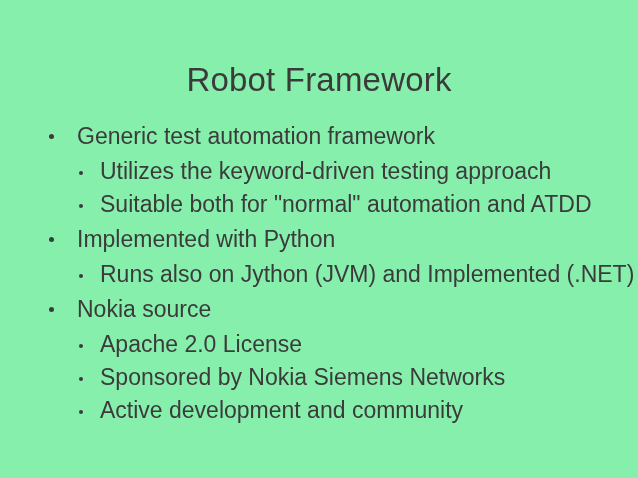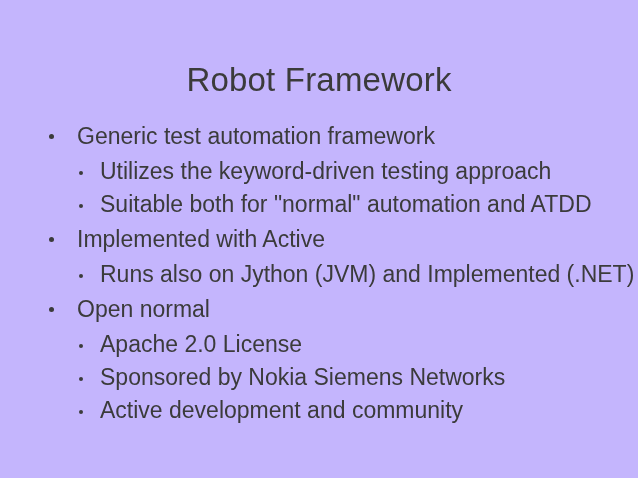--- a/index.html
+++ b/index.html
@@ -12,21 +12,21 @@
     background: #ffffff;
     font-family: "Liberation Sans", sans-serif;
     color: #3b3b3b;
     overflow: hidden;
   }
 
   .slide {
     position: relative;
     width: 638px;
     height: 478px;
-    background: #c4b5fd;
+    background: #86efac;
     box-sizing: border-box;
   }
 
   .slide-title {
     position: absolute;
     top: 38px;
     left: 0;
     width: 638px;
     text-align: center;
     font-size: 33px;
@@ -121,31 +121,31 @@
       <span class="bullet-text">Utilizes the keyword-driven testing approach</span>
     </li>
 
     <li class="bullet-row level-2">
       <span class="bullet-dot"></span>
       <span class="bullet-text">Suitable both for "normal" automation and ATDD</span>
     </li>
 
     <li class="bullet-row level-1">
       <span class="bullet-dot"></span>
-      <span class="bullet-text">Implemented with Active</span>
+      <span class="bullet-text">Implemented with Python</span>
     </li>
 
     <li class="bullet-row level-2">
       <span class="bullet-dot"></span>
       <span class="bullet-text">Runs also on Jython (JVM) and Implemented (.NET)</span>
     </li>
 
     <li class="bullet-row level-1">
       <span class="bullet-dot"></span>
-      <span class="bullet-text">Open normal</span>
+      <span class="bullet-text">Nokia source</span>
     </li>
 
     <li class="bullet-row level-2">
       <span class="bullet-dot"></span>
       <span class="bullet-text">Apache 2.0 License</span>
     </li>
 
     <li class="bullet-row level-2">
       <span class="bullet-dot"></span>
       <span class="bullet-text">Sponsored by Nokia Siemens Networks</span>

